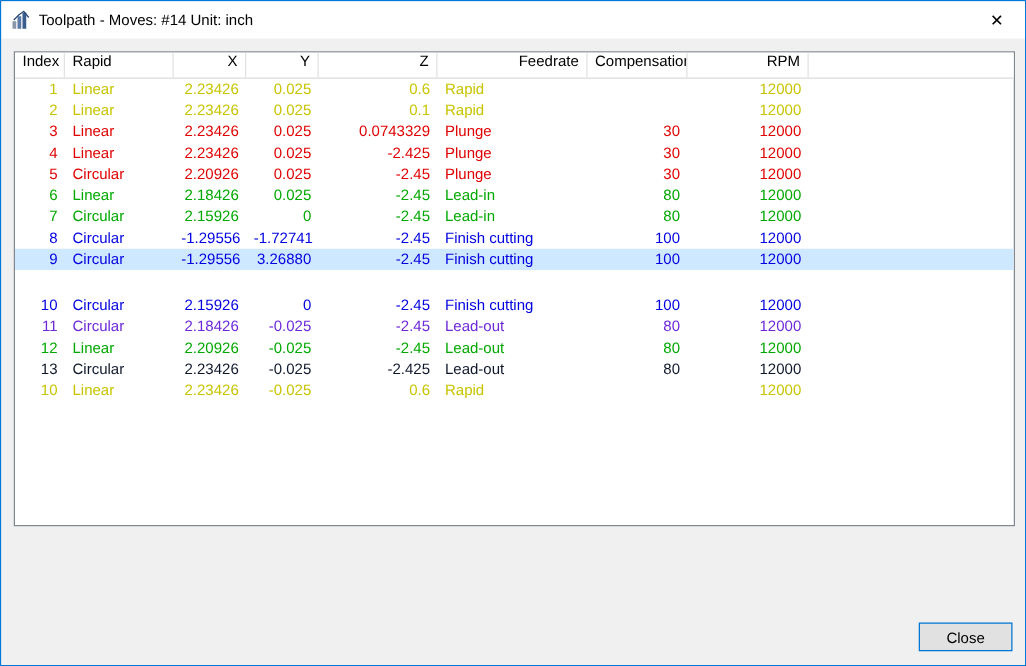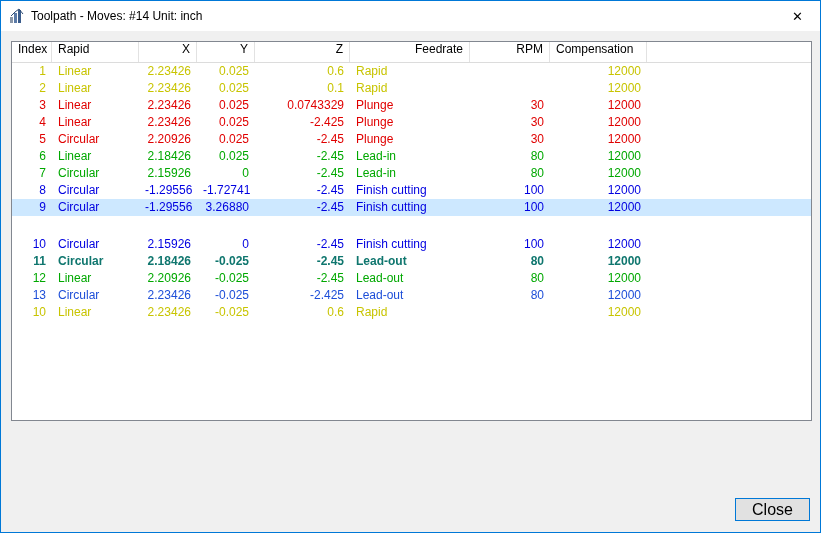--- a/index.html
+++ b/index.html
@@ -40,21 +40,21 @@
     display:grid;
     grid-template-columns:40px 87px 58px 58px 95px 120px 80px 97px 1fr;
     height:17px;line-height:17px;
   }
   .cell{padding:0 6px;white-space:nowrap;overflow:hidden;}
   .align-left{text-align:left;}
   .align-right{text-align:right;}
   .close-button{
     position:absolute;right:10px;bottom:11px;width:75px;height:23px;
     background:#e1e1e1;border:1px solid #0078d7;
-    font-family:"Liberation Sans",sans-serif;font-size:16px;color:#000;
+    font-family:"Liberation Sans",sans-serif;font-size:12px;color:#000;
     outline:none;
   }
 </style>
 </head>
 <body>
 
 <div class="window" style="border-color: rgb(0, 120, 215);">
   <div class="titlebar">
     <span class="app-icon">
       <svg width="16" height="16" viewBox="0 0 16 16">
@@ -72,22 +72,22 @@
 
   <div class="dlgbody">
     <div class="table">
       <div class="thead">
           <div class="hcell align-left">Index</div>
           <div class="hcell align-left">Rapid</div>
           <div class="hcell align-right">X</div>
           <div class="hcell align-right">Y</div>
           <div class="hcell align-right">Z</div>
           <div class="hcell align-right">Feedrate</div>
+          <div class="hcell align-left">Compensation</div>
           <div class="hcell align-right">RPM</div>
-          <div class="hcell align-left">Compensation</div>
         </div>
       <div class="tbody">
           <div class="trow" style="color: rgb(200, 196, 0);">
             <div class="cell align-right">1</div>
             <div class="cell align-left">Linear</div>
             <div class="cell align-right">2.23426</div>
             <div class="cell align-right">0.025</div>
             <div class="cell align-right">0.6</div>
             <div class="cell align-left">Rapid</div>
             <div class="cell align-right"></div>
@@ -186,21 +186,21 @@
             <div class="cell align-right">10</div>
             <div class="cell align-left">Circular</div>
             <div class="cell align-right">2.15926</div>
             <div class="cell align-right">0</div>
             <div class="cell align-right">-2.45</div>
             <div class="cell align-left">Finish cutting</div>
             <div class="cell align-right">100</div>
             <div class="cell align-right">12000</div>
             <div class="cell align-left"></div>
           </div>
-          <div class="trow" style="color: #0f766e; font-weight: bold;">
+          <div class="trow" style="color: #6d28d9;">
             <div class="cell align-right">11</div>
             <div class="cell align-left">Circular</div>
             <div class="cell align-right">2.18426</div>
             <div class="cell align-right">-0.025</div>
             <div class="cell align-right">-2.45</div>
             <div class="cell align-left">Lead-out</div>
             <div class="cell align-right">80</div>
             <div class="cell align-right">12000</div>
             <div class="cell align-left"></div>
           </div>
@@ -208,21 +208,21 @@
             <div class="cell align-right">12</div>
             <div class="cell align-left">Linear</div>
             <div class="cell align-right">2.20926</div>
             <div class="cell align-right">-0.025</div>
             <div class="cell align-right">-2.45</div>
             <div class="cell align-left">Lead-out</div>
             <div class="cell align-right">80</div>
             <div class="cell align-right">12000</div>
             <div class="cell align-left"></div>
           </div>
-          <div class="trow" style="color: #1d4ed8;">
+          <div class="trow" style="color: #0f172a;">
             <div class="cell align-right">13</div>
             <div class="cell align-left">Circular</div>
             <div class="cell align-right">2.23426</div>
             <div class="cell align-right">-0.025</div>
             <div class="cell align-right">-2.425</div>
             <div class="cell align-left">Lead-out</div>
             <div class="cell align-right">80</div>
             <div class="cell align-right">12000</div>
             <div class="cell align-left"></div>
           </div>

